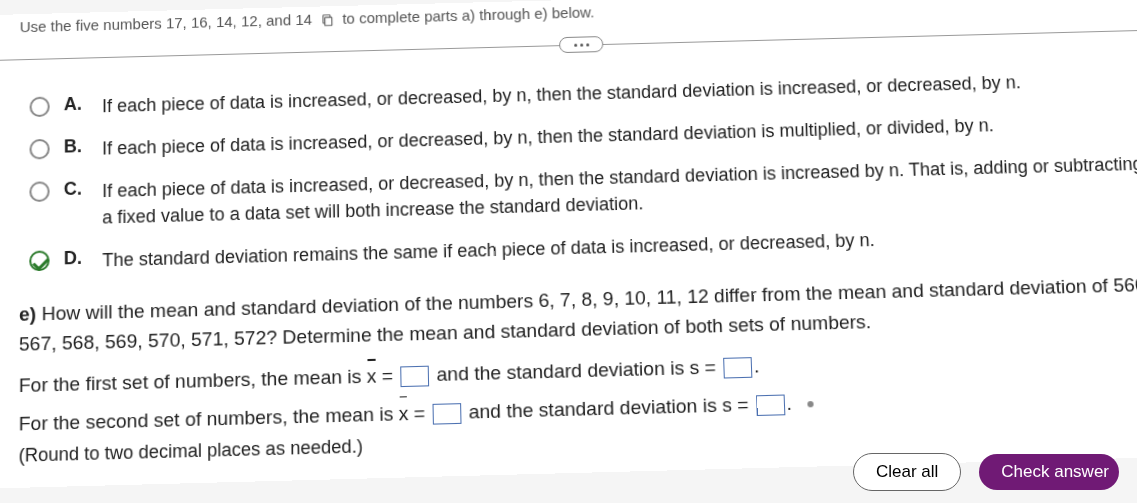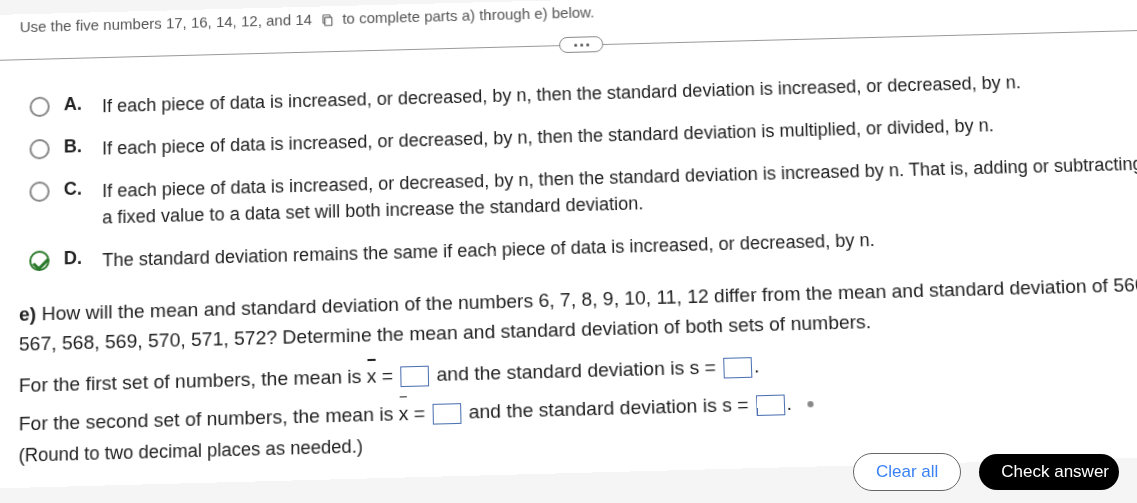--- a/index.html
+++ b/index.html
@@ -158,24 +158,24 @@
     .btn {
       font-size: 17px;
       padding: 8px 22px;
       border-radius: 22px;
       cursor: pointer;
       white-space: nowrap;
     }
     .btn-clear {
       background: #fff;
       border: 1.5px solid #666;
-      color: #3b82f6;
+      color: #000000;
     }
     .btn-check {
-      background: #000000;
+      background: #701a75;
       color: #fff;
       border: none;
       padding-right: 10px;
     }
     .cutoff-right { 
       
       overflow: hidden;
     }
   </style>
 </head>

